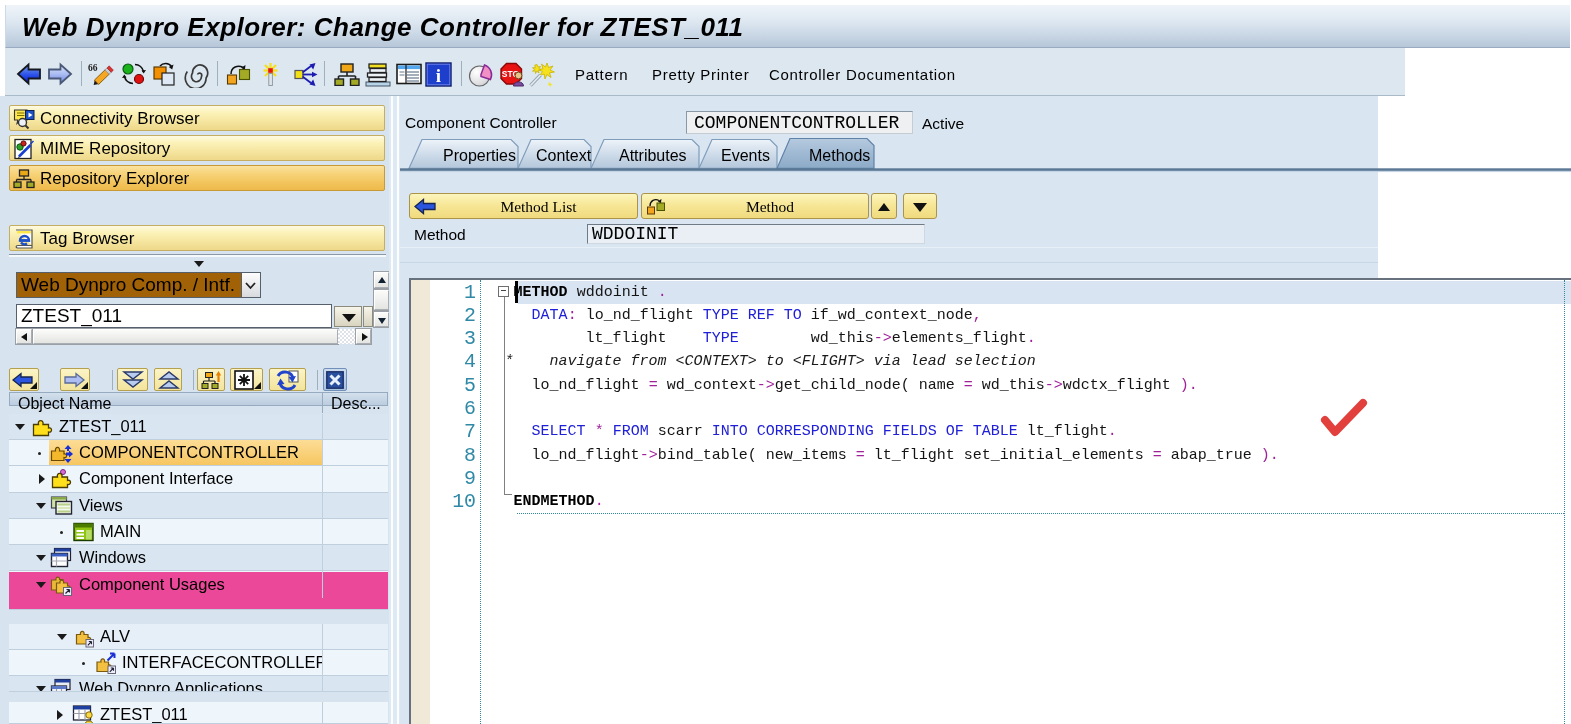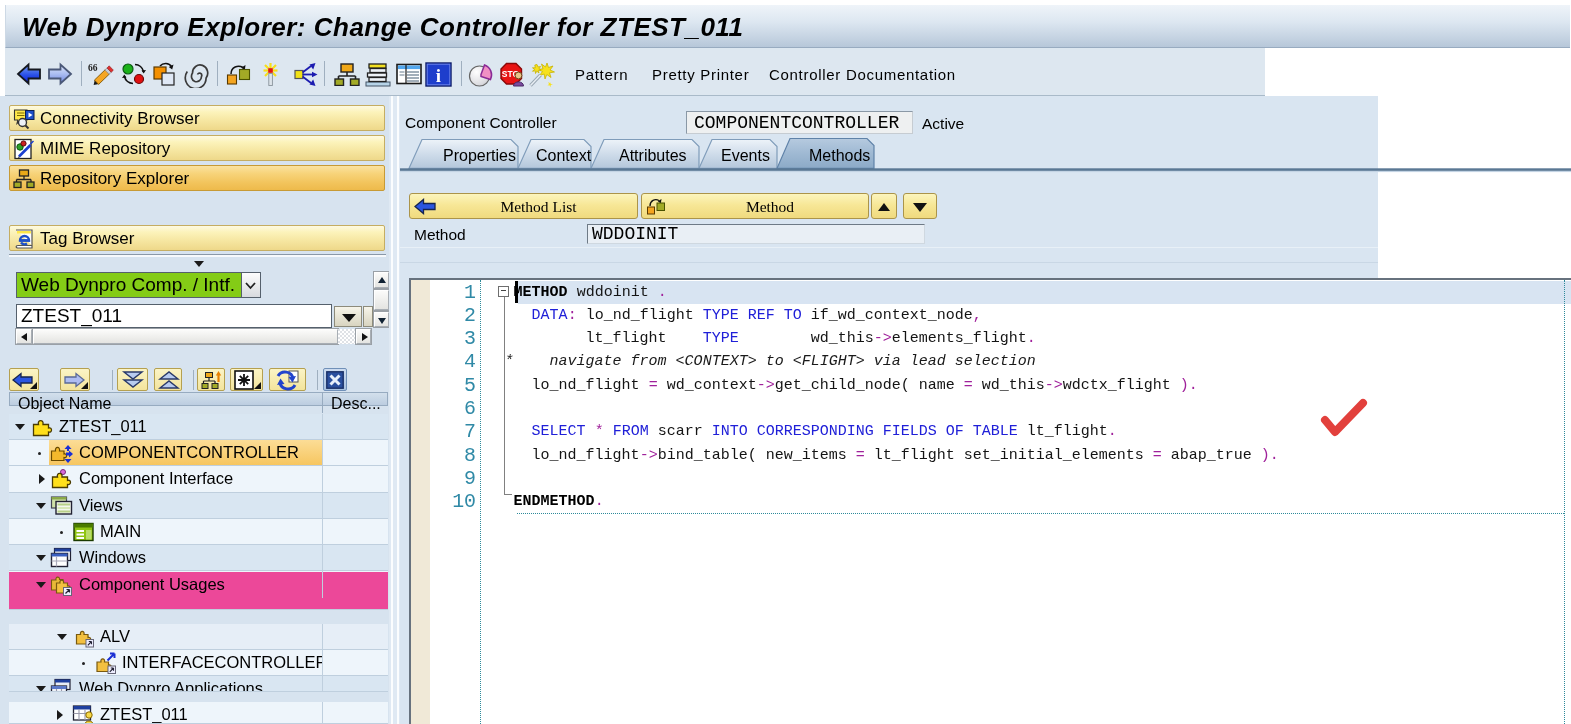--- a/index.html
+++ b/index.html
@@ -1,29 +1,29 @@
 <!DOCTYPE html>
 <html><head><meta charset="utf-8">
 <style>
 html,body{margin:0;padding:0;width:1571px;height:724px;overflow:hidden;background:#fff;}
 body{font-family:"Liberation Sans",sans-serif;}
 .abs{position:absolute;}
 #stage{position:relative;width:1571px;height:724px;}
 #title{left:5px;top:5px;width:1565px;height:43px;background:linear-gradient(#eff4f9,#dde7f1 40%,#c5d3e2 78%,#b7c7d9);border-bottom:1px solid #98abc0;border-left:1px solid #cdd9e5;box-sizing:border-box;}
 #title span{position:absolute;left:16px;top:7px;font-size:26px;font-weight:bold;font-style:italic;color:#000;letter-spacing:0.5px;}
-#toolbar{left:5px;top:48px;width:1260px;height:48px;background:#dde7f0;border-bottom:1px solid #a9bac9;box-sizing:border-box;}
+#toolbar{left:5px;top:48px;width:1400px;height:48px;background:#dde7f0;border-bottom:1px solid #a9bac9;box-sizing:border-box;}
 .tsep{position:absolute;top:13px;width:1px;height:25px;background:#9fafbf;}
 .tbtxt{position:absolute;top:18px;font-size:15px;color:#000;letter-spacing:0.7px;}
 .ticon{position:absolute;top:14px;}
 #lpanel{left:0;top:96px;width:389px;height:628px;background:#d7e3ef;}
 .navbtn{position:absolute;left:9px;width:376px;height:26px;background:linear-gradient(#fefae2,#fcf3bb 25%,#f6e7a2 60%,#eed88a);border:1px solid #c5ad62;border-radius:2px;box-sizing:border-box;}
 .navbtn.sel{background:linear-gradient(#fae2a0,#f7d47b 30%,#f2c45c 70%,#eeba4b);border-color:#c79a35;}
 .navbtn span{position:absolute;left:30px;top:3px;font-size:17px;color:#000;}
 .navbtn svg{position:absolute;left:3px;top:2px;}
-#combo{left:16px;top:176px;width:226px;height:26px;background:#84cc16;border:1px solid #55606c;box-sizing:border-box;}
+#combo{left:16px;top:176px;width:226px;height:26px;background:#a16207;border:1px solid #55606c;box-sizing:border-box;}
 #combo span{position:absolute;left:4px;top:1px;font-size:19px;color:#000;}
 #combobtn{left:242px;top:176px;width:19px;height:26px;background:linear-gradient(#fdfdfd,#d8dade);border:1px solid #55606c;border-left:none;box-sizing:border-box;}
 #objinput{left:16px;top:208px;width:316px;height:24px;background:#fff;border:1px solid #55606c;box-sizing:border-box;}
 #objinput span{position:absolute;left:4px;top:0px;font-size:19px;color:#000;}
 .beigebtn{position:absolute;background:linear-gradient(#f7f5ea,#d8d4c0);border:1px solid #8d8b7b;box-sizing:border-box;}
 .graybtn{position:absolute;background:linear-gradient(#fbfbfa,#e4e4e1);border:1px solid #a8aeb4;box-sizing:border-box;border-top-color:#fff;border-left-color:#fff;box-shadow:0 0 0 1px #9aa0a6;}
 .arr{position:absolute;width:0;height:0;}
 #ltb .lbtn{position:absolute;top:272px;height:23px;background:linear-gradient(#fbf4c6,#f3e49c);border:1px solid #b5a050;border-radius:2px;box-sizing:border-box;}
 .lsep{position:absolute;top:274px;width:1px;height:20px;background:#9fafbf;}
 #treehdr{left:9px;top:296px;width:379px;height:14px;background:linear-gradient(#d3e0ec,#bccde0);border:1px solid #97abc0;box-sizing:border-box;}

